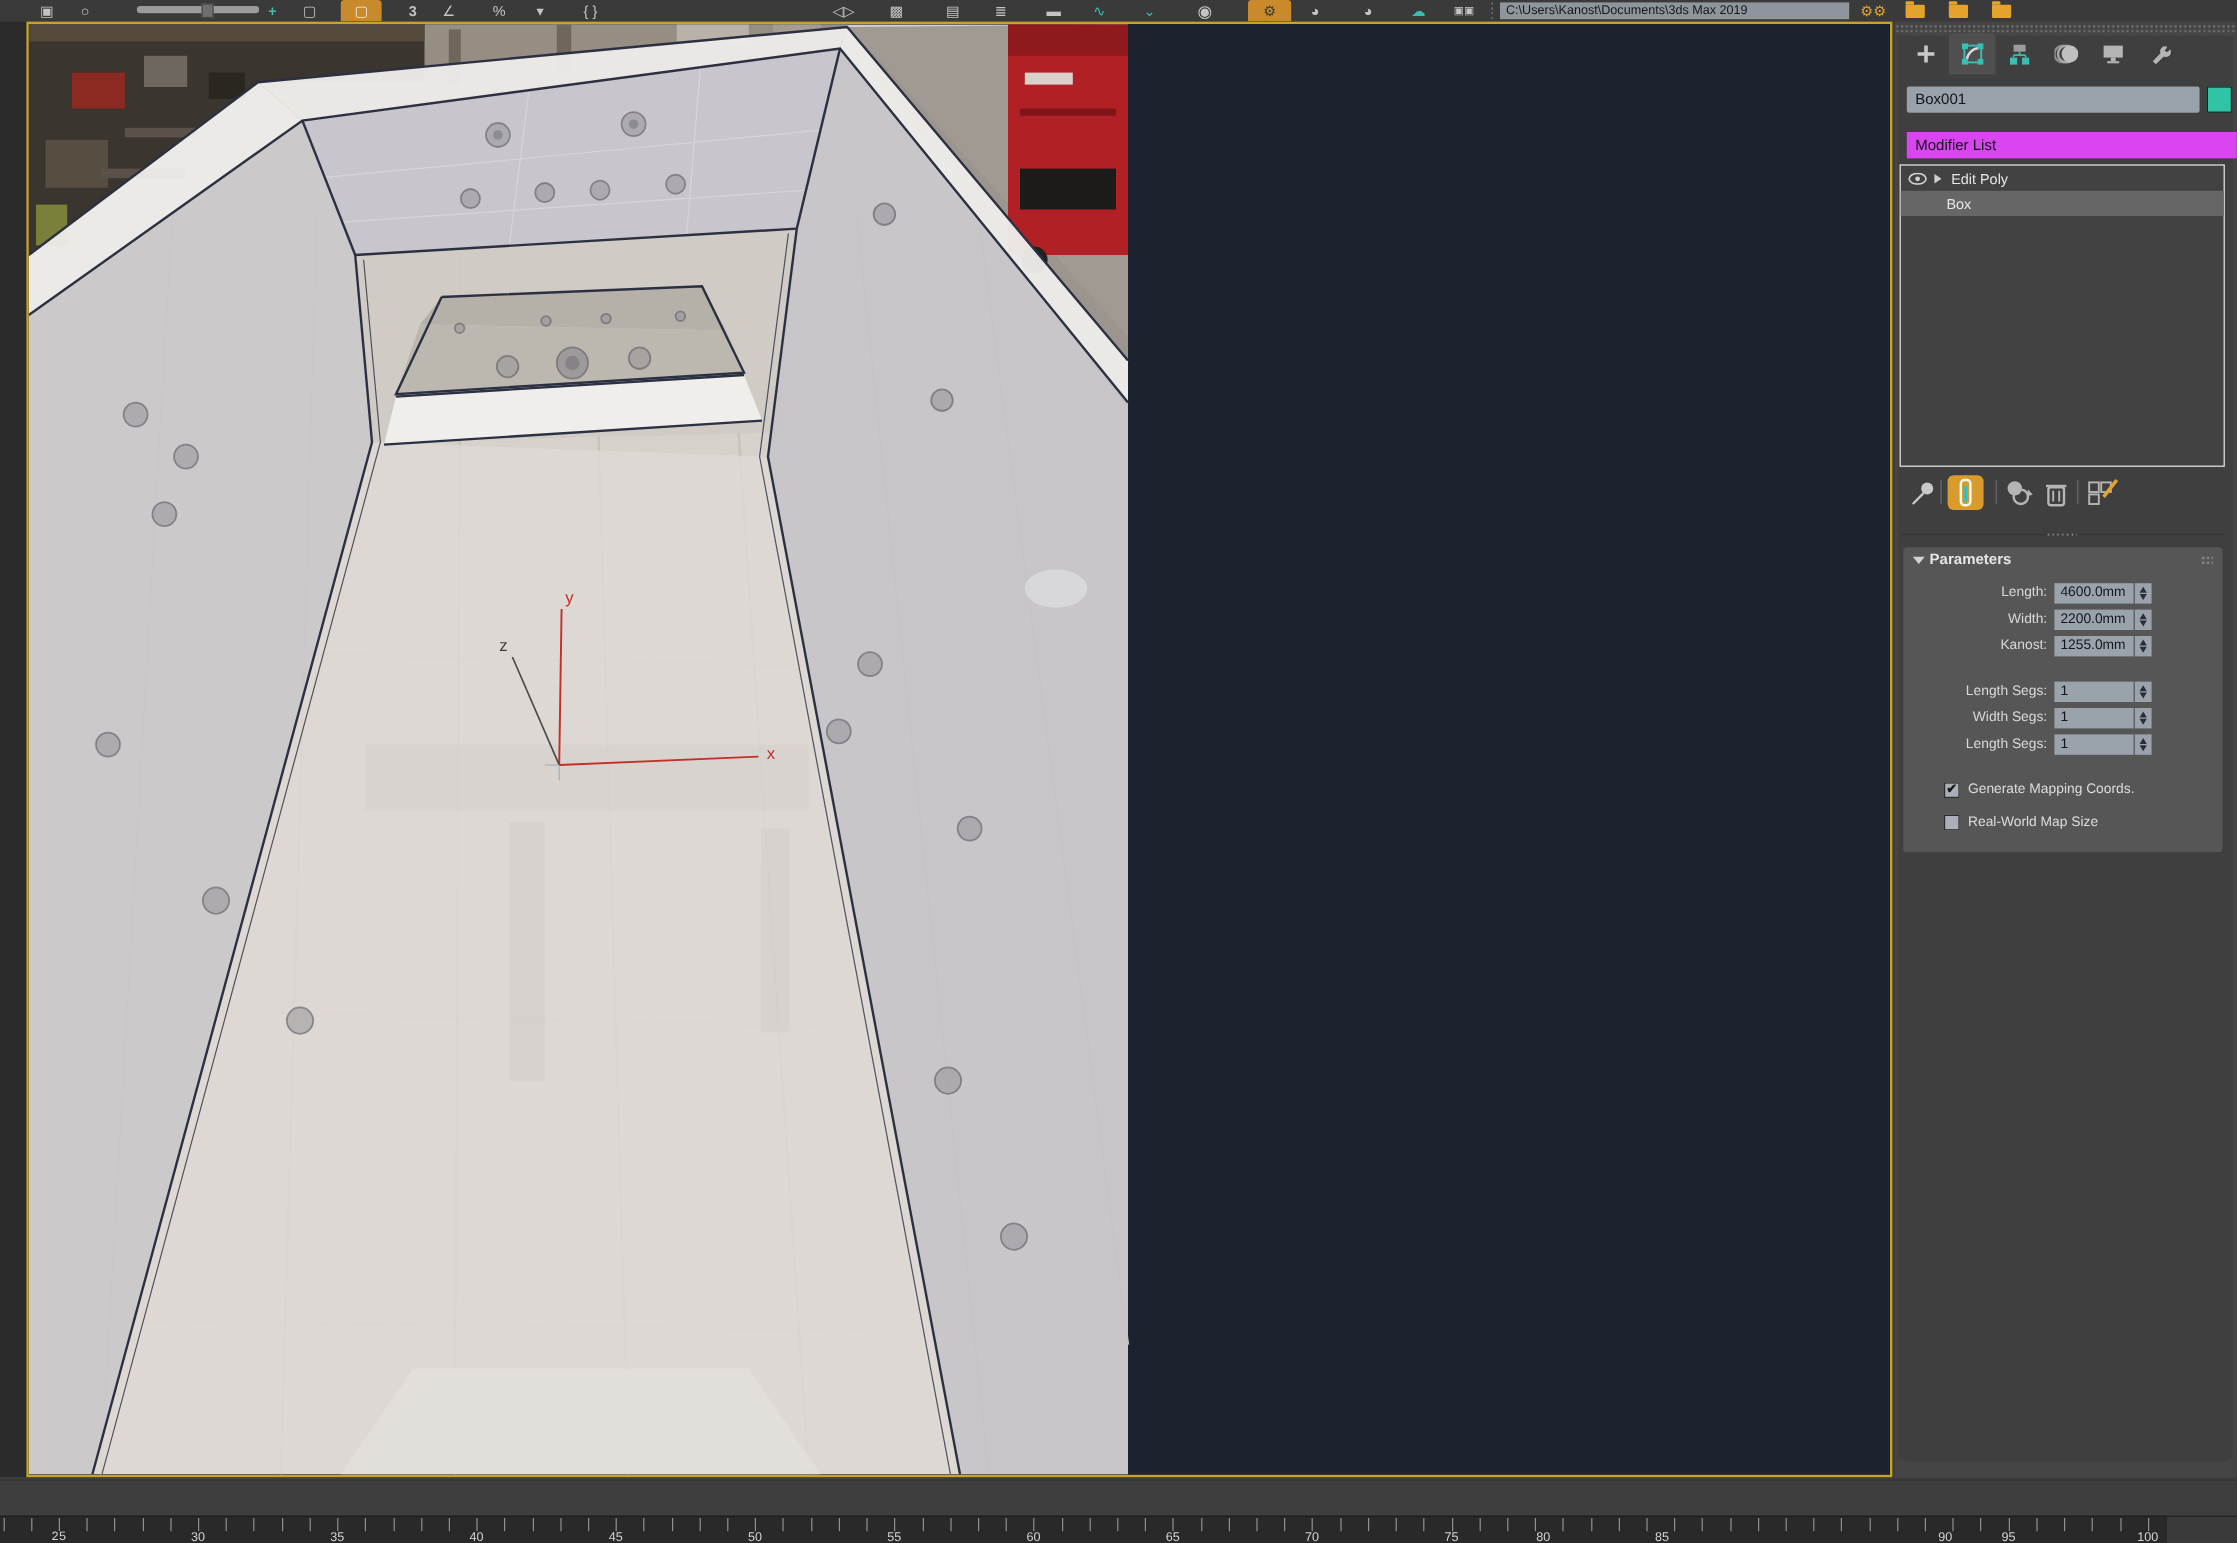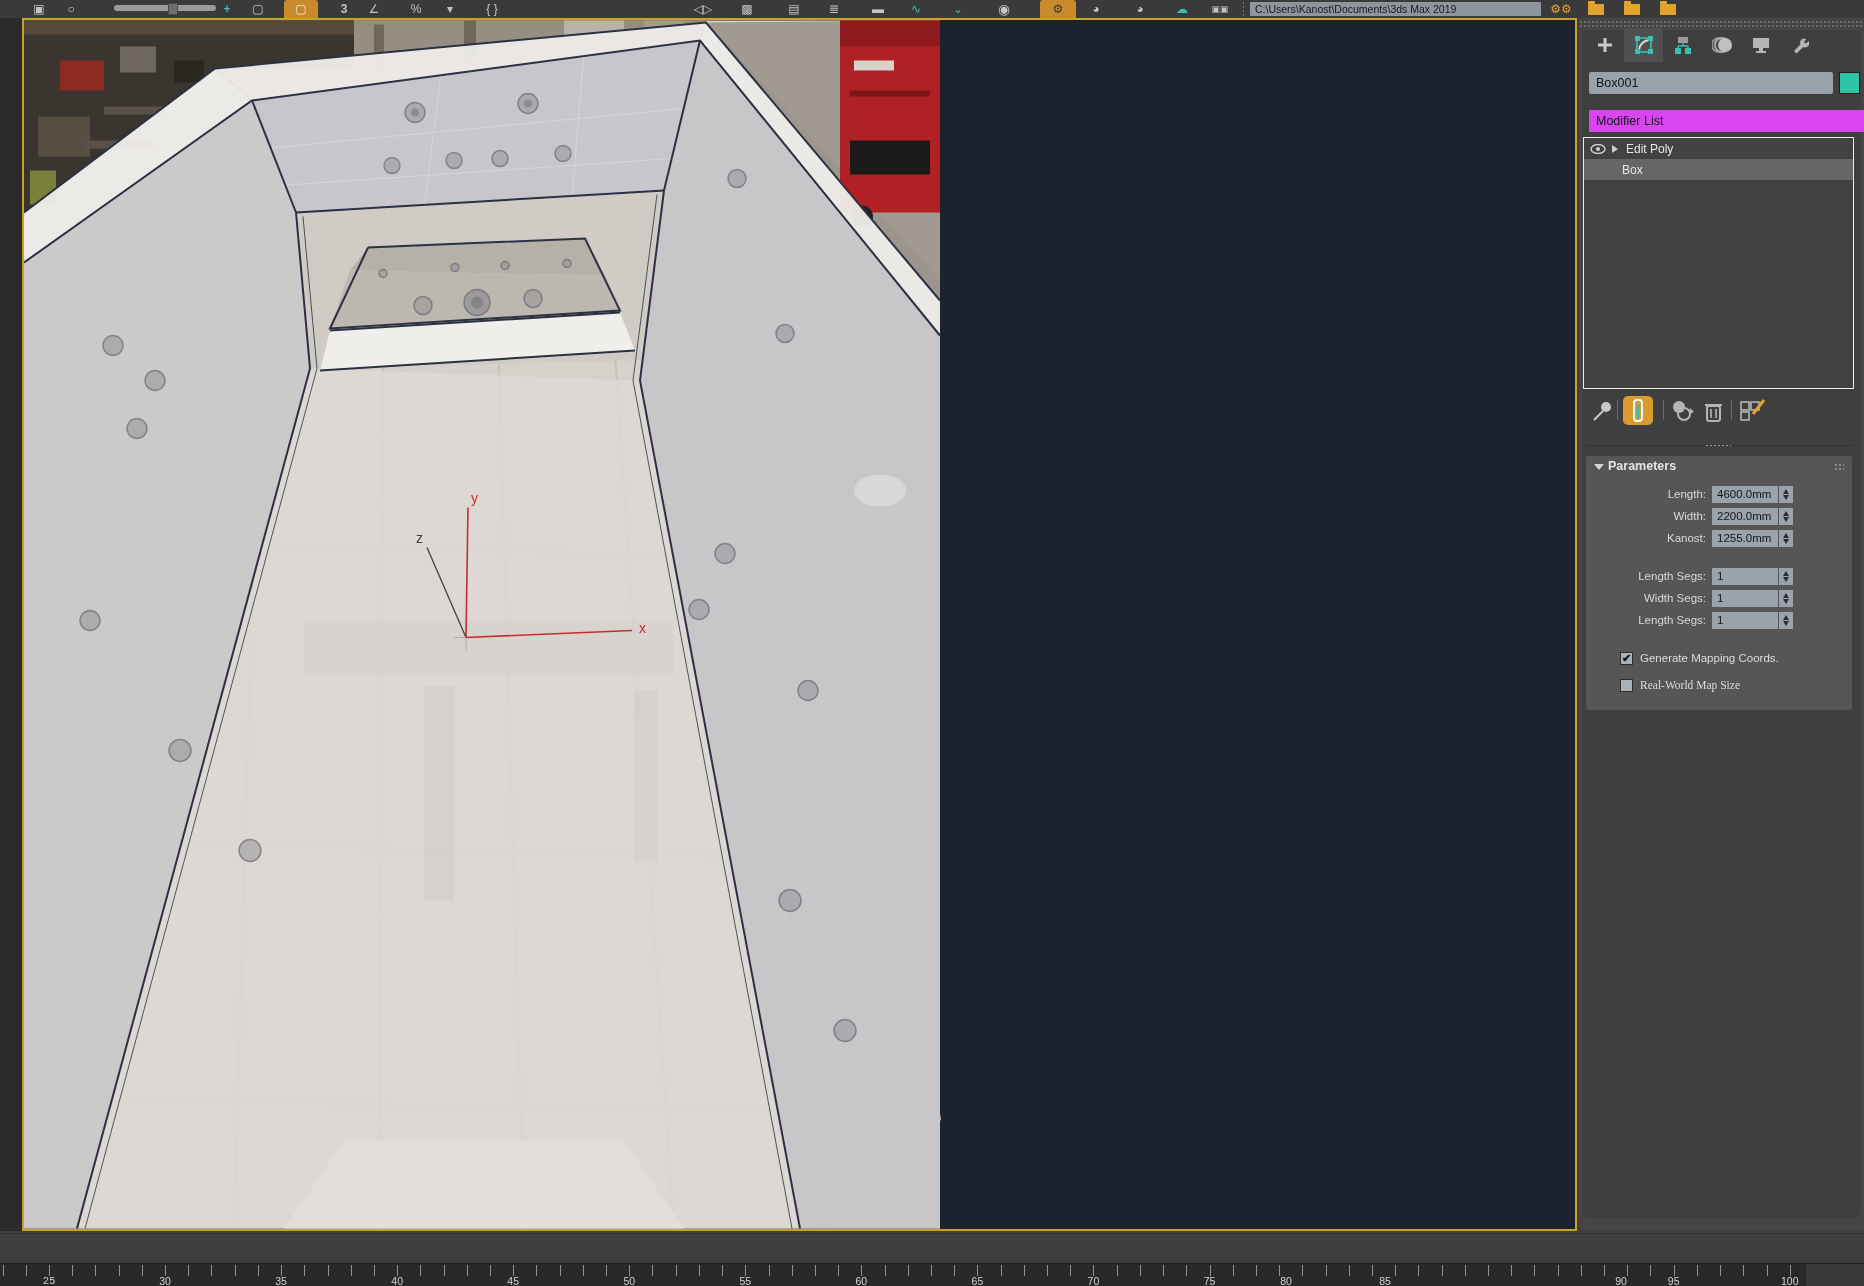--- a/index.html
+++ b/index.html
@@ -415,21 +415,21 @@
     </div>
     <div class="prow" style="top:156px;">
       <span class="plabel">Length Segs:</span>
       <span class="pfield">1</span>
       <span class="spinner"></span>
     </div>
     <div class="cbrow" style="top:194px;">
       <span class="cbox on"></span>
       <span class="cblabel">Generate Mapping Coords.</span>
     </div>
-    <div class="cbrow" style="top:221px;font-family:Liberation Serif, serif;">
+    <div class="cbrow" style="top:221px;">
       <span class="cbox"></span>
       <span class="cblabel">Real-World Map Size</span>
     </div>
   </div>
 </div>
 
 <div id="trackstrip"></div>
 <div id="ruler">
     <div class="tick" style="left: 2.58px;"></div>
     <div class="tick" style="left: 25.79px;"></div>

